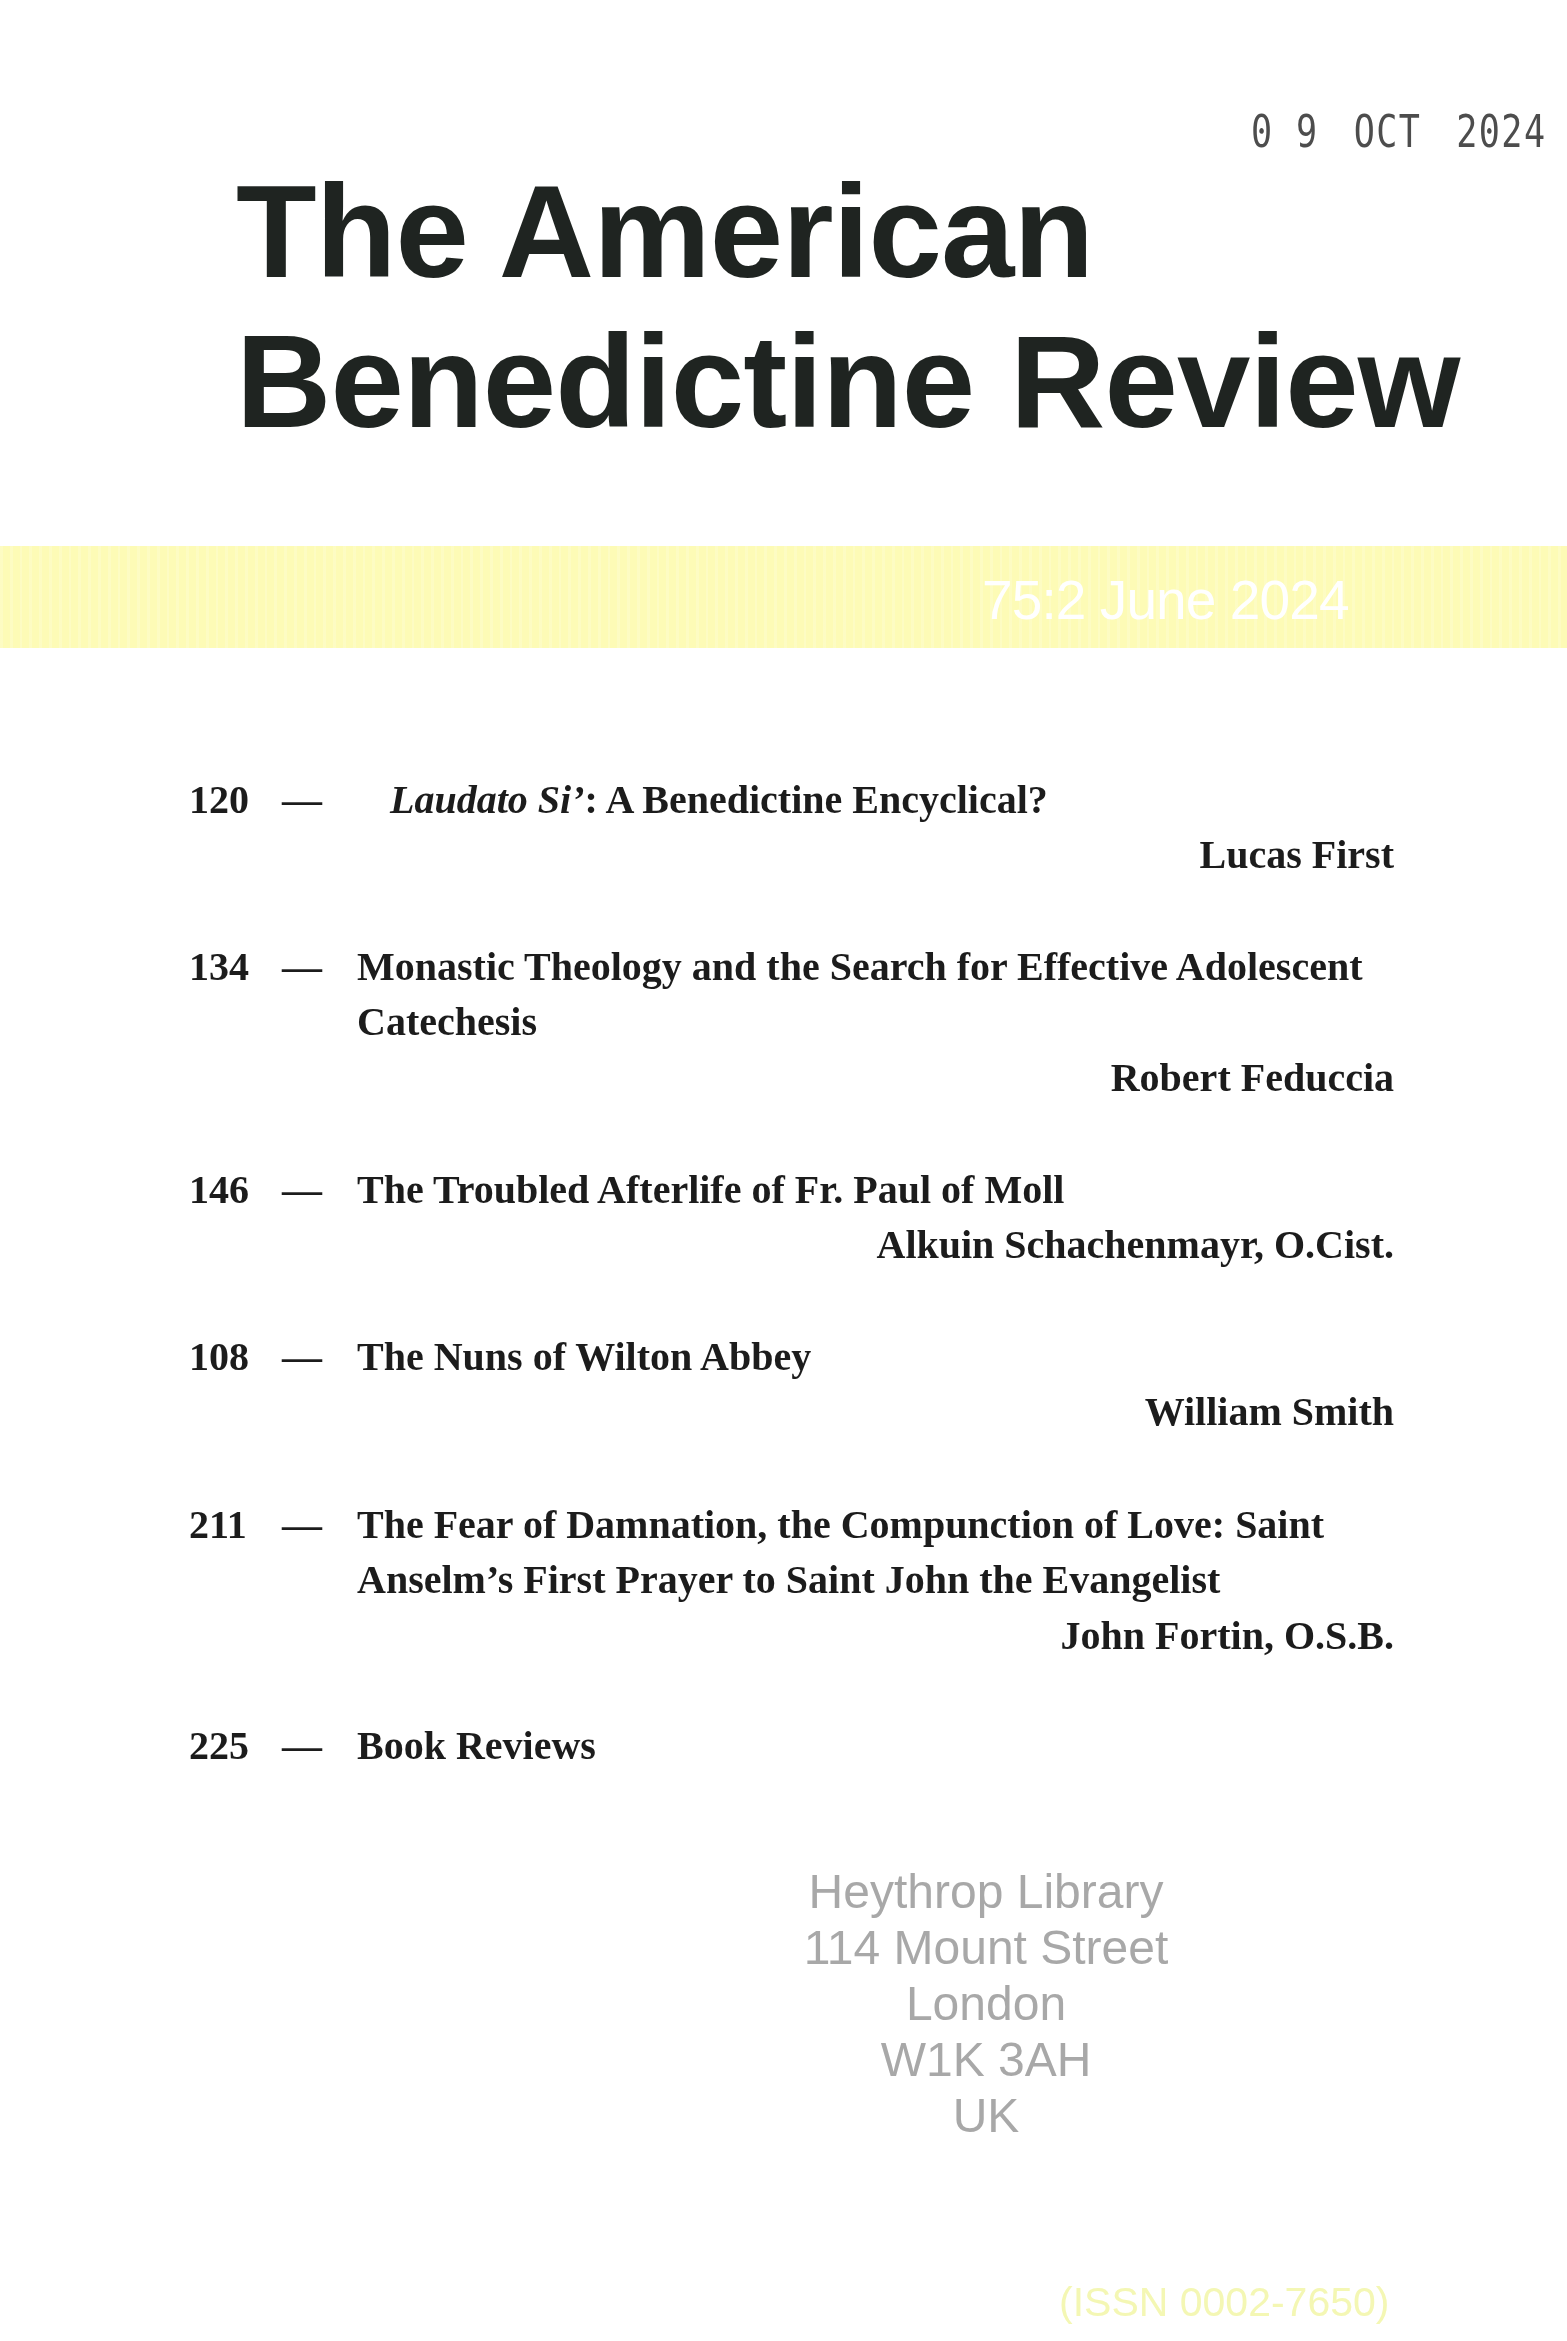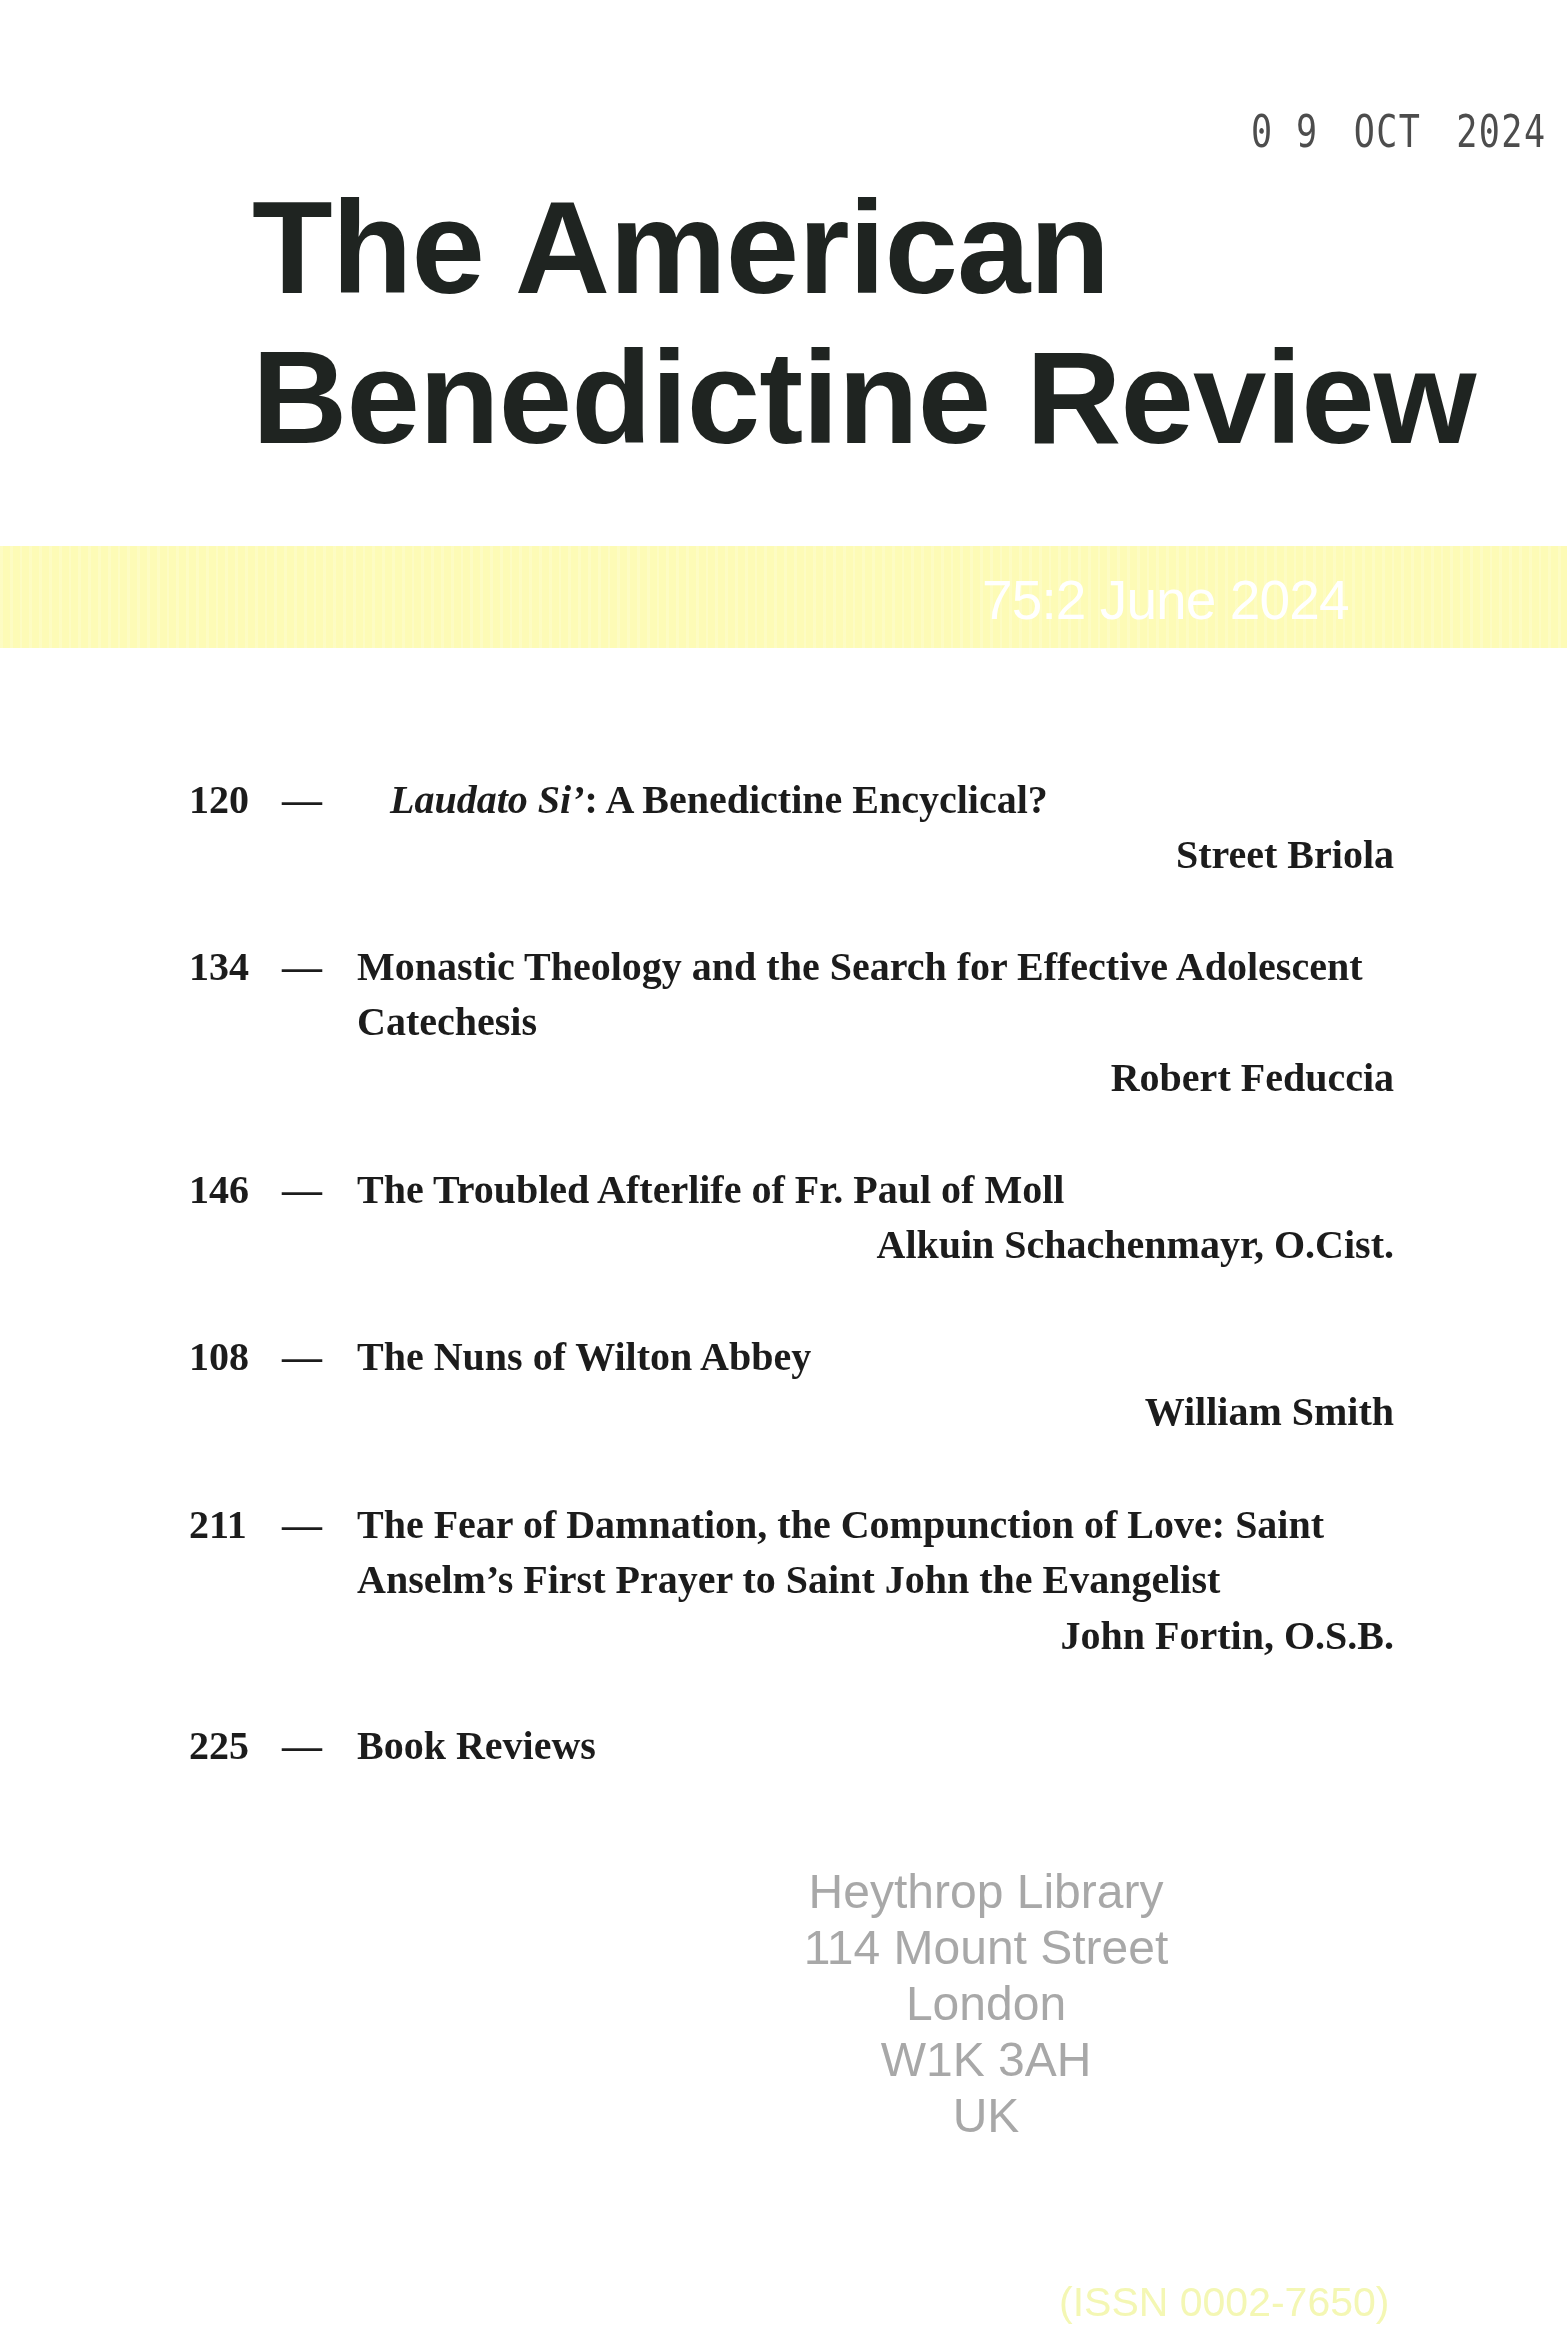--- a/index.html
+++ b/index.html
@@ -134,39 +134,39 @@
 <body>
 
 <div class="page">
 
   <div class="date-stamp">
     <span>0 9</span>
     <span>OCT</span>
     <span>2024</span>
   </div>
 
-  <h1 class="title" style="margin:16px;">
+  <h1 class="title" style="margin:0;">
     <span class="line">The American</span>
     <span class="line">Benedictine Review</span>
   </h1>
 
   <div class="band"></div>
   <div class="band-text">75:2 June 2024</div>
 
   <div class="toc">
 
     <div class="entry" style="top:772px;">
       <span class="page-num">120</span>
       <span class="dash">—</span>
       <div class="title-text">
         <span class="line">
           <span class="it">Laudato Si’</span><span>: A Benedictine Encyclical?</span>
         </span>
       </div>
-      <span class="author" style="top:55px; line-height:55px;">Street Briola</span>
+      <span class="author" style="top:55px; line-height:55px;">Lucas First</span>
     </div>
 
     <div class="entry" style="top:939px;">
       <span class="page-num">134</span>
       <span class="dash">—</span>
       <div class="title-text">
         <span class="line">Monastic Theology and the Search for Effective Adolescent</span>
         <span class="line">Catechesis</span>
       </div>
       <span class="author" style="top:111px; line-height:55px;">Robert Feduccia</span>

